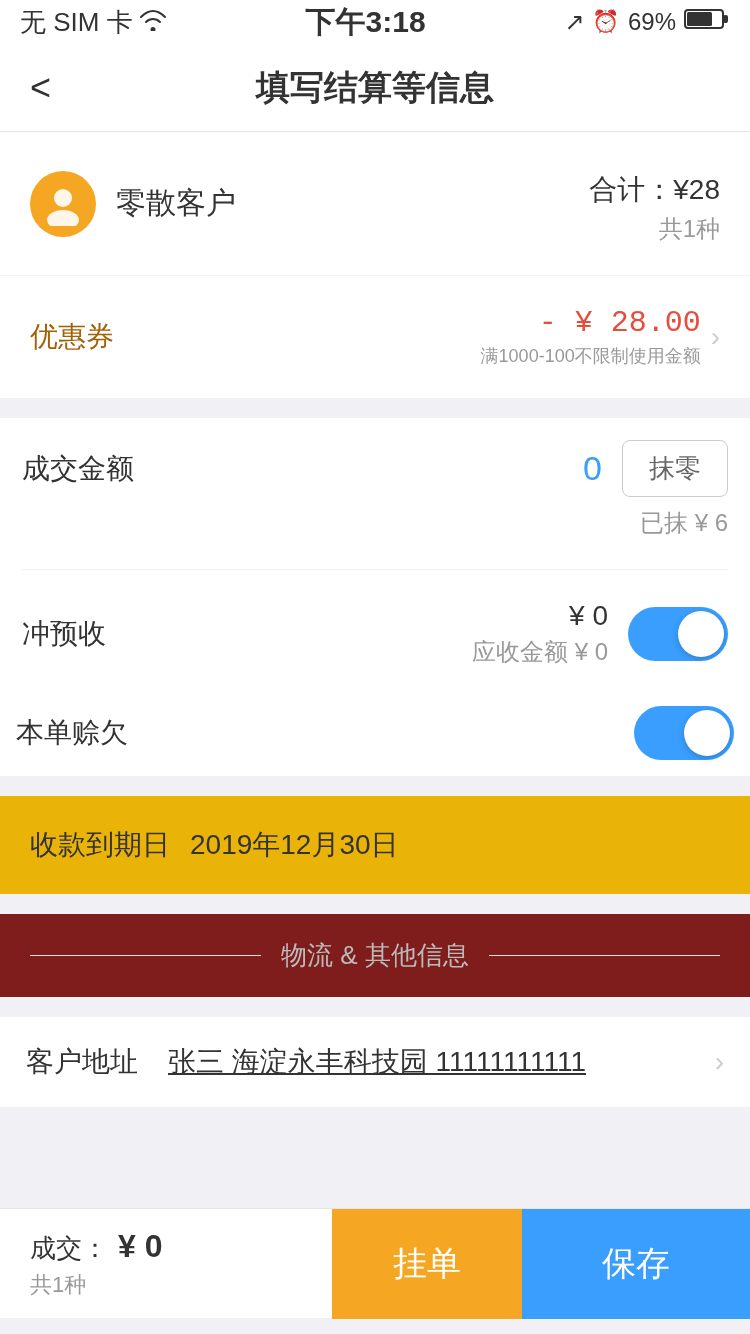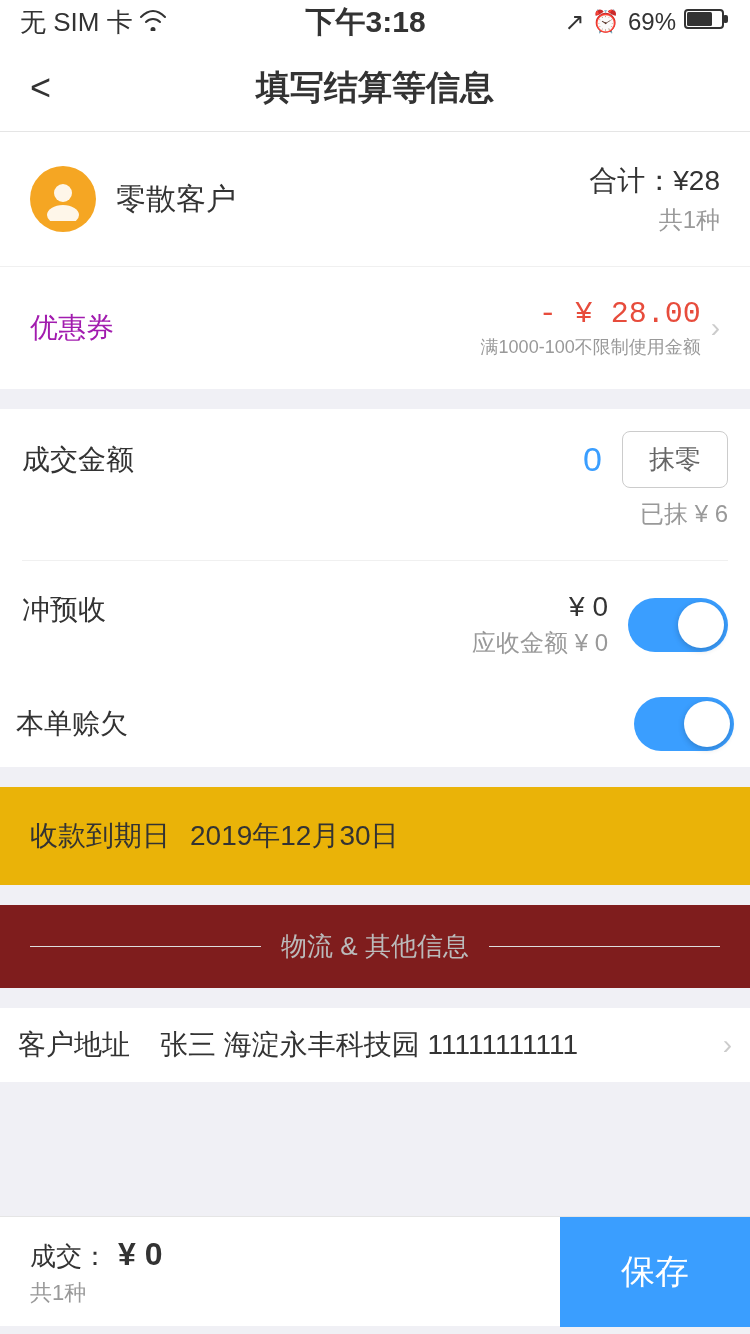--- a/index.html
+++ b/index.html
@@ -91,38 +91,39 @@
       color: #333;
       font-weight: 500;
     }
     .customer-total {
       text-align: right;
     }
     .total-amount {
       font-size: 28px;
       color: #333;
       font-weight: 500;
+      margin-top: 9px;
     }
     .total-count {
       font-size: 24px;
       color: #999;
       margin-top: 4px;
     }
 
     
     .coupon-row {
       display: flex;
       align-items: center;
       justify-content: space-between;
       padding: 30px 30px;
       border-top: 1px solid #f0f0f0;
     }
     .coupon-label {
       font-size: 28px;
-      color: #a21caf;
+      color: #a16207;
     }
     .coupon-right {
       display: flex;
       align-items: center;
       gap: 10px;
     }
     .coupon-info {
       text-align: right;
     }
     .coupon-amount {
@@ -182,21 +183,21 @@
     .deal-sub {
       text-align: right;
       font-size: 24px;
       color: #999;
       margin-bottom: 30px;
     }
 
     
     .prepay-row {
       display: flex;
-      align-items: flex-start;
+      align-items: center;
       justify-content: space-between;
       border-top: 1px solid #f0f0f0;
       padding-top: 30px;
       margin-top: 10px;
     }
     .prepay-label {
       font-size: 28px;
       color: #333;
     }
     .prepay-right {
@@ -291,44 +292,45 @@
     }
     .divider-line {
       flex: 1;
       height: 1px;
       background: #ddd;
     }
 
     
     .address-section {
       background: #fff;
-      padding: 18px;
+      padding: 26px;
       margin-bottom: 20px;
     }
     .address-row {
       display: flex;
       align-items: center;
       justify-content: space-between;
     }
     .address-label {
       font-size: 28px;
       color: #333;
       flex-shrink: 0;
     }
     .address-value {
       font-size: 28px;
       color: #333;
       margin-left: 30px;
       flex: 1;
+      text-decoration: underline;
     }
 
     
     .bottom-bar {
       position: fixed;
-      bottom: 8px;
+      bottom: 16px;
       left: 0;
       width: 750px;
       height: 110px;
       background: #fff;
       display: flex;
       align-items: center;
       border-top: 1px solid #e5e5e5;
     }
     .bottom-left {
       flex: 1;
@@ -354,21 +356,21 @@
       background: #f5a623;
       display: flex;
       align-items: center;
       justify-content: center;
       font-size: 34px;
       color: #fff;
       font-weight: 500;
       cursor: pointer;
     }
     .btn-save {
-      width: 190px;
+      width: 228px;
       height: 110px;
       background: #3a9eff;
       display: flex;
       align-items: center;
       justify-content: center;
       font-size: 34px;
       color: #fff;
       font-weight: 500;
       cursor: pointer;
     }
@@ -491,14 +493,15 @@
 </div>
 
 <div class="bottom-bar">
   <div class="bottom-left">
     <div style="display:flex;align-items:baseline;gap:10px;">
       <span class="bottom-total-label">成交：</span>
       <span class="bottom-total-amount">¥ 0</span>
     </div>
     <div class="bottom-count">共1种</div>
   </div>
+  <div class="btn-hang">挂单</div>
   <div class="btn-save">保存</div>
 </div>
 
 </body></html>

